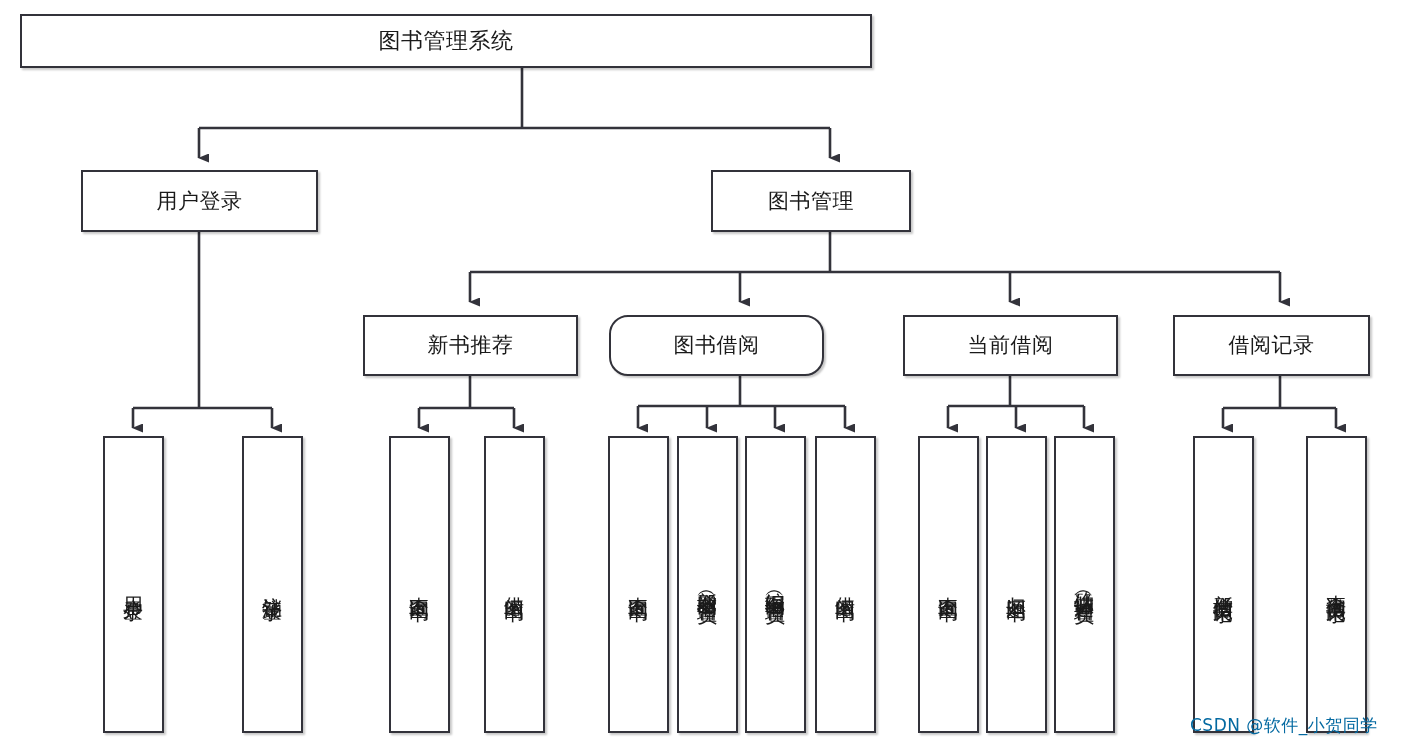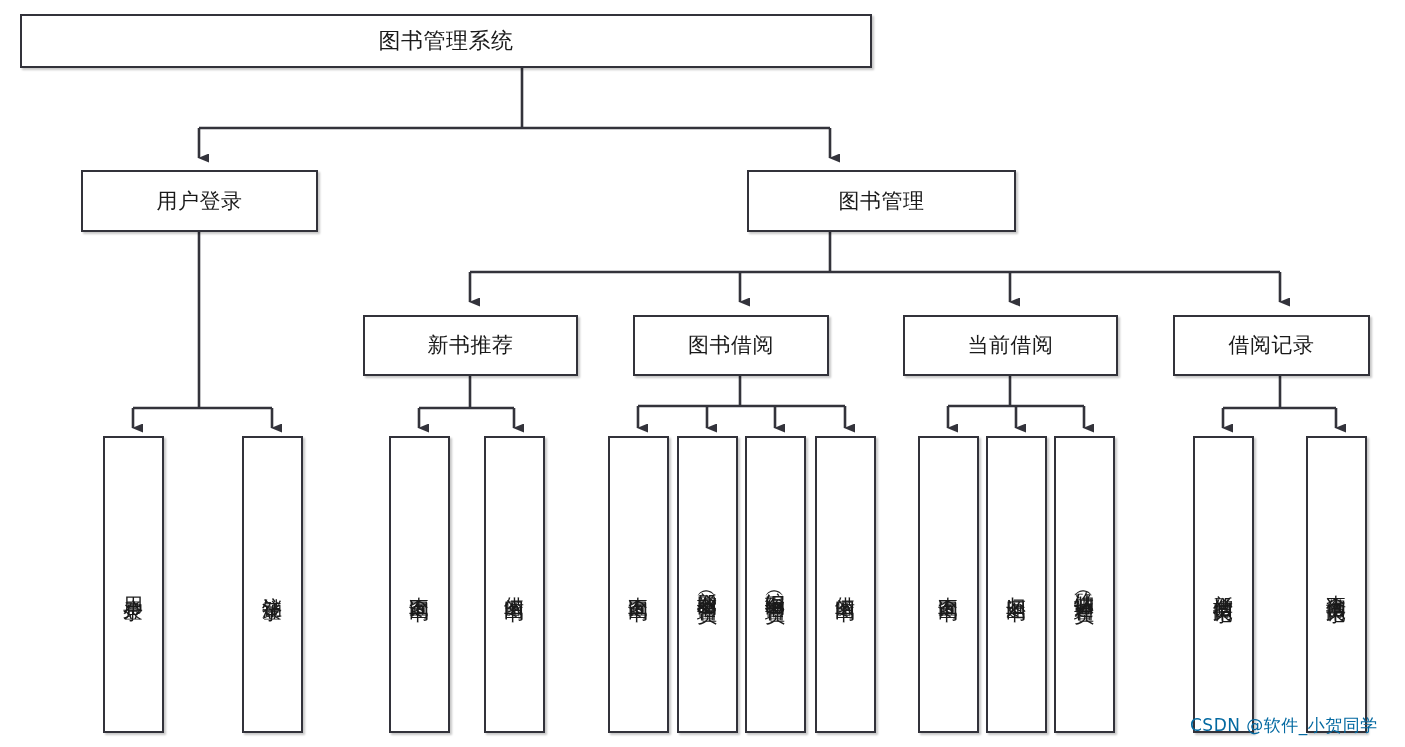--- a/index.html
+++ b/index.html
@@ -131,28 +131,28 @@
     </g>
   </svg>
 
   <div class="node horiz root" style="left:20px; top:14px; width:852px; height:54px;">
     <span class="lbl">图书管理系统</span>
   </div>
 
   <div class="node horiz" style="left:81px; top:170px; width:237px; height:62px;">
     <span class="lbl">用户登录</span>
   </div>
-  <div class="node horiz" style="left:711px; top:170px; width:269px; height:62px;margin-left:36px;">
+  <div class="node horiz" style="left:711px; top:170px; width:200px; height:62px;">
     <span class="lbl">图书管理</span>
   </div>
 
   <div class="node horiz" style="left:363px; top:315px; width:215px; height:61px;">
     <span class="lbl">新书推荐</span>
   </div>
-  <div class="node horiz" style="left:633px; top:315px; width:196px; height:61px;">
+  <div class="node horiz" style="left:609px; top:315px; width:215px; height:61px;border-radius:19px;">
     <span class="lbl">图书借阅</span>
   </div>
   <div class="node horiz" style="left:903px; top:315px; width:215px; height:61px;">
     <span class="lbl">当前借阅</span>
   </div>
   <div class="node horiz" style="left:1173px; top:315px; width:197px; height:61px;">
     <span class="lbl">借阅记录</span>
   </div>
 
   <div class="node vert" style="left:103px; top:436px; width:61px; height:297px;">

